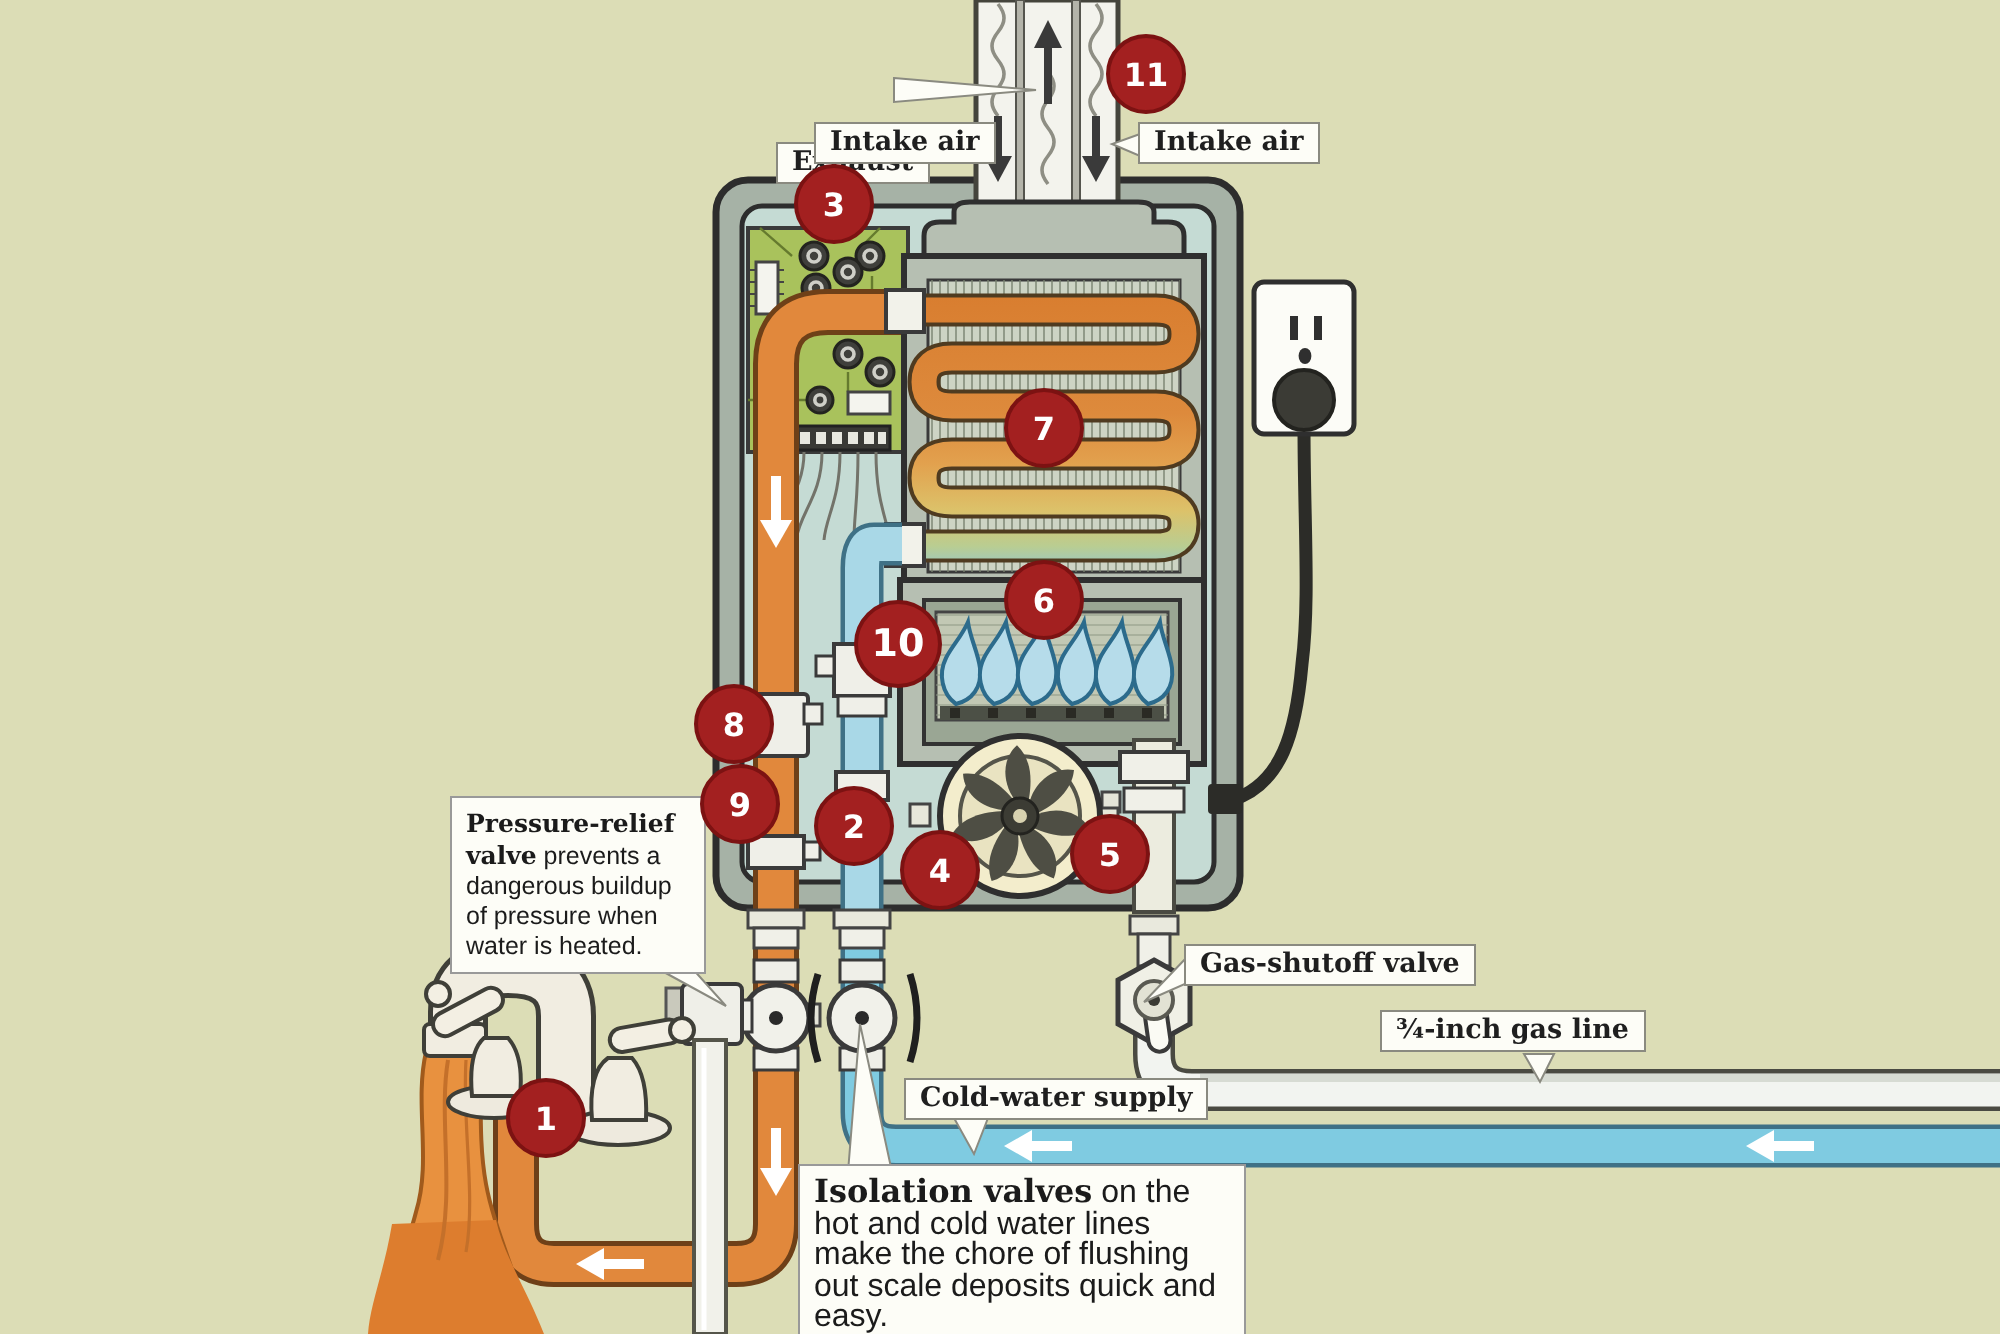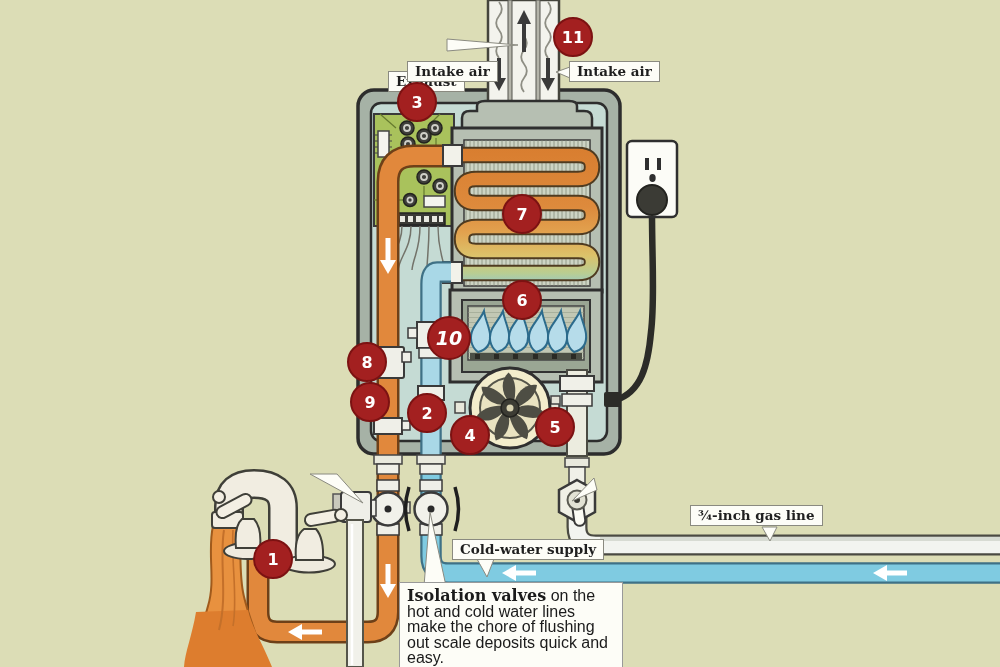--- a/index.html
+++ b/index.html
@@ -327,27 +327,33 @@
 
 <div class="label" style="left:388px;top:33px;margin-top:38px;">
   <span>Exhaust</span>
 </div>
 <div class="label" style="left:407px;top:61px;">
   <span>Intake air</span>
 </div>
 <div class="label" style="left:569px;top:61px;">
   <span>Intake air</span>
 </div>
+<div class="label" style="left:592px;top:472px;">
+  <span>Gas-shutoff valve</span>
+</div>
 <div class="label" style="left:690px;top:505px;">
   <span>¾-inch gas line</span>
 </div>
 <div class="label" style="left:452px;top:539px;">
   <span>Cold-water supply</span>
 </div>
 
+<div class="para" style="left:225px;top:398px;width:112px;">
+  <span class="lead">Pressure-relief valve</span><span> prevents a dangerous buildup of pressure when water is heated.</span>
+</div>
 <div class="para iso" style="left:399px;top:582px;width:208px;">
   <span class="lead">Isolation valves</span><span> on the hot and cold water lines make the chore of flushing out scale deposits quick and easy.</span>
 </div>
 
 <div class="badge" style="left:253px;top:539px;">
       <span>1</span>
     </div>
 <div class="badge" style="left:407px;top:393px;">
       <span>2</span>
     </div>
@@ -365,20 +371,20 @@
     </div>
 <div class="badge" style="left:502px;top:194px;">
       <span>7</span>
     </div>
 <div class="badge" style="left:347px;top:342px;">
       <span>8</span>
     </div>
 <div class="badge" style="left:350px;top:382px;">
       <span>9</span>
     </div>
-<div class="badge b10" style="left:427px;top:316px;font-style:italic;">
+<div class="badge b10" style="left:427px;top:300px;">
       <span>10</span>
     </div>
 <div class="badge" style="left:553px;top:17px;">
       <span>11</span>
     </div>
 
 </div>
 
 </body></html>

